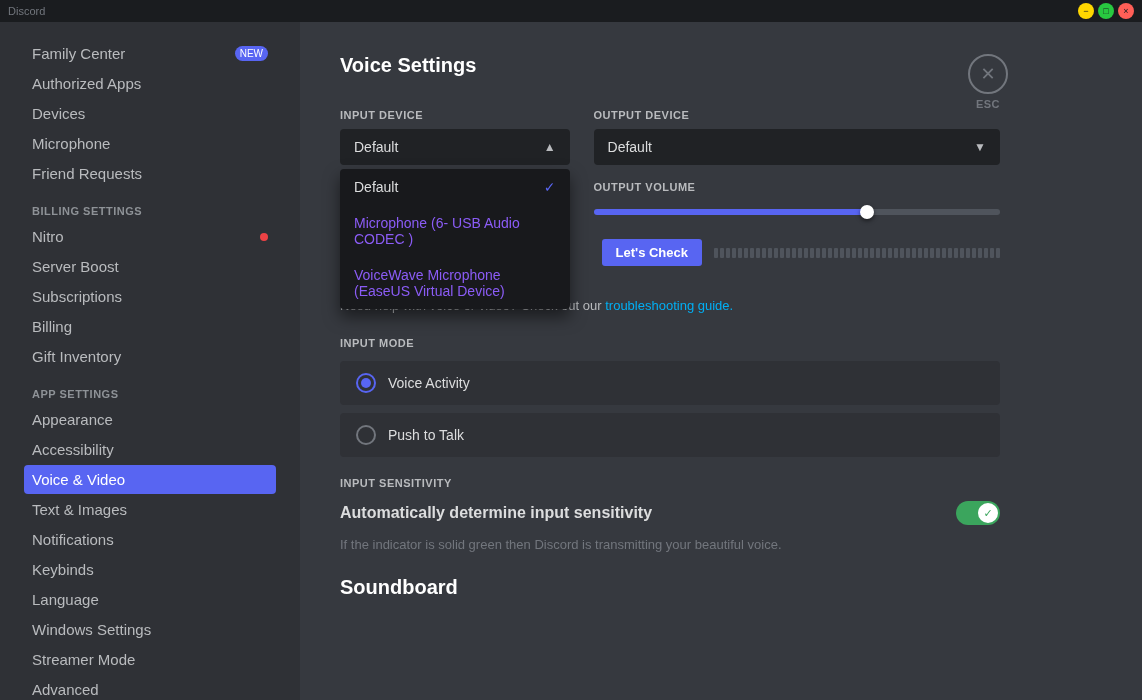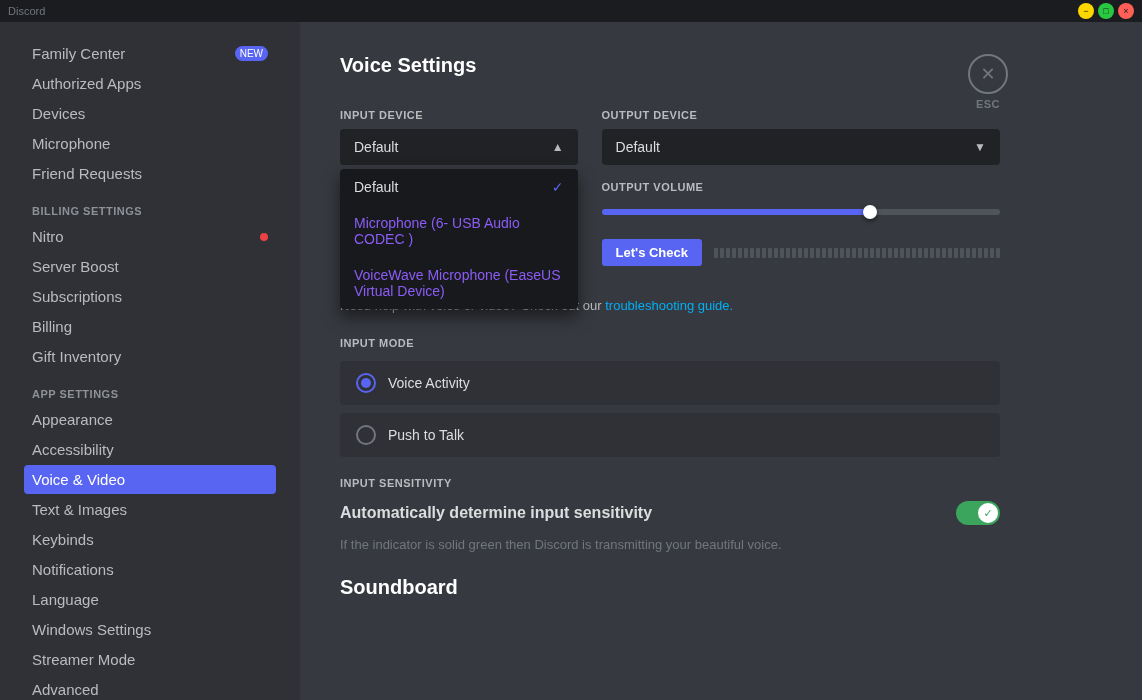--- a/index.html
+++ b/index.html
@@ -265,20 +265,21 @@
       box-shadow: 0 2px 4px rgba(0,0,0,0.5);
     }
 
     .voice-test-section {
       margin-bottom: 8px;
     }
     .voice-test-row {
       display: flex;
       align-items: center;
       gap: 12px;
+      margin-left: 8px;
     }
     .lets-check-btn {
       background: #5865f2;
       color: #fff;
       border: none;
       border-radius: 3px;
       padding: 6px 14px;
       font-size: 13px;
       font-weight: 600;
       cursor: pointer;
@@ -461,24 +462,24 @@
       <div class="sidebar-item">
         <span>Accessibility</span>
       </div>
       <div class="sidebar-item active">
         <span>Voice &amp; Video</span>
       </div>
       <div class="sidebar-item">
         <span>Text &amp; Images</span>
       </div>
       <div class="sidebar-item">
+        <span>Notifications</span>
+      </div>
+      <div class="sidebar-item">
         <span>Keybinds</span>
-      </div>
-      <div class="sidebar-item">
-        <span>Notifications</span>
       </div>
       <div class="sidebar-item">
         <span>Language</span>
       </div>
       <div class="sidebar-item">
         <span>Windows Settings</span>
       </div>
       <div class="sidebar-item">
         <span>Streamer Mode</span>
       </div>

